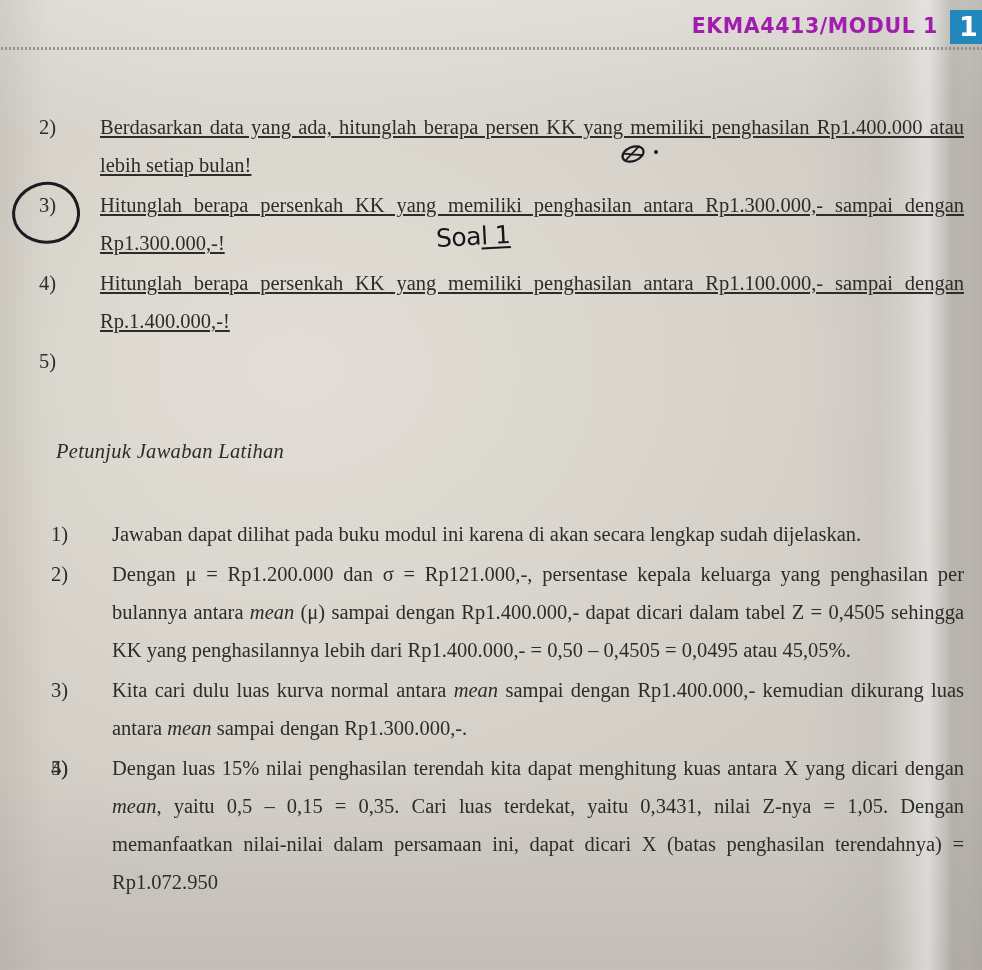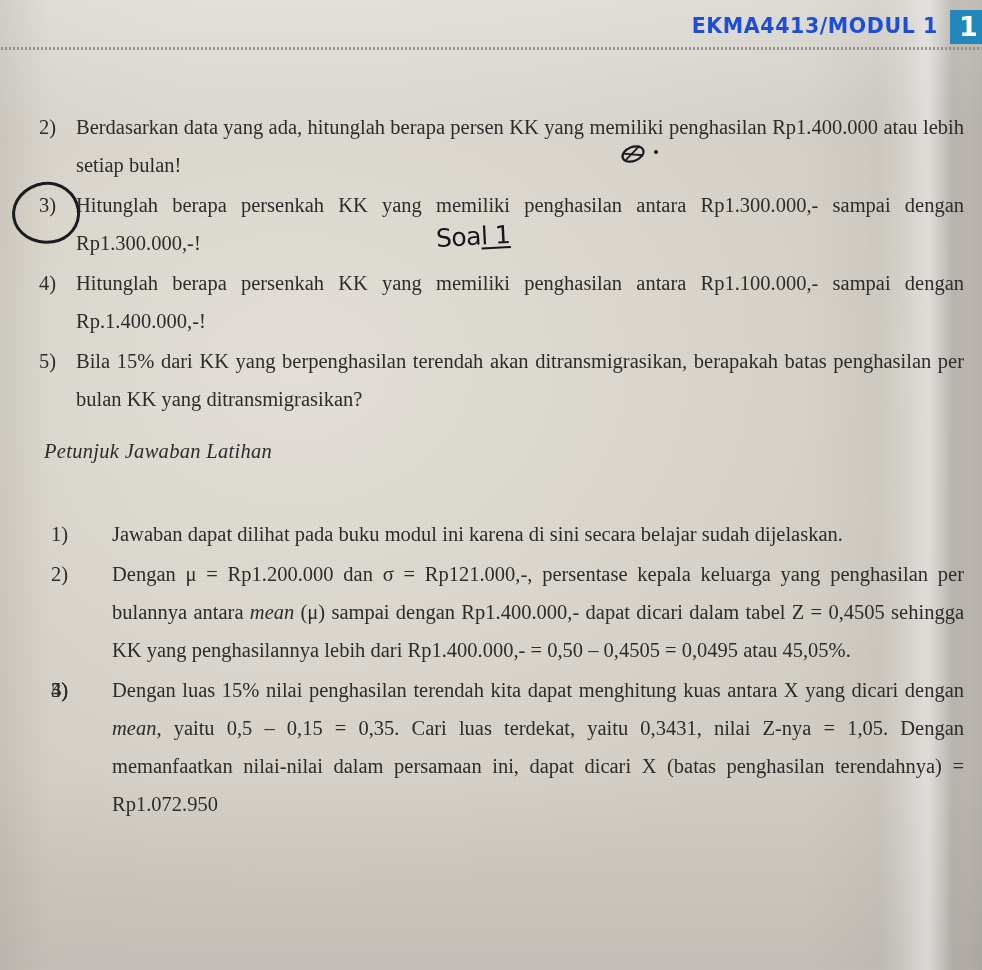--- a/index.html
+++ b/index.html
@@ -100,21 +100,21 @@
     height: 36px;
   }
   .header-title {
     position: absolute;
     right: 44px;
     top: 6px;
     font-family: "DejaVu Sans", "Liberation Sans", sans-serif;
     font-size: 20.5px;
     font-weight: bold;
     letter-spacing: 0.6px;
-    color: #1d4ed8;
+    color: #a21caf;
     white-space: nowrap;
   }
   .header-badge {
     position: absolute;
     right: -8px;
     top: 2px;
     width: 40px;
     height: 34px;
     background: #2288bb;
     color: #ffffff;
@@ -164,29 +164,29 @@
   }
   .qlist.first .marker { width: 56px; }
   .qlist.second .marker { width: 68px; }
 
   .body {
     font-size: 20.5px;
     line-height: 38px;
     text-align: justify;
     text-justify: inter-word;
   }
-  .qlist.first .body { margin-left: 76px; }
+  .qlist.first .body { margin-left: 100px; text-decoration: underline; }
   .qlist.second .body { margin-left: 112px; }
 
   .body em { }
 
   
   .section-heading {
     position: absolute;
-    left: 44px;
+    left: 56px;
     top: 440px;
     font-size: 20.5px;
     font-style: italic;
     letter-spacing: 0.3px;
     text-align: right;
   }
 
   
   .handwriting {
     position: absolute;
@@ -270,41 +270,41 @@
         <div class="body">Hitunglah berapa persenkah KK yang memiliki penghasilan antara Rp1.300.000,- sampai dengan Rp1.300.000,-!</div>
       </div>
 
       <div class="item">
         <span class="marker">4)</span>
         <div class="body">Hitunglah berapa persenkah KK yang memiliki penghasilan antara Rp1.100.000,- sampai dengan Rp.1.400.000,-!</div>
       </div>
 
       <div class="item">
         <span class="marker">5)</span>
-        <div class="body">Bila 15% dari KK yang berpenghasilan terendah akan ditransmigrasikan, berapakah batas penghasilan per bulan KK yang ditransmigrasikan?</div>
       </div>
 
     </div>
 
     <div class="section-heading">Petunjuk Jawaban Latihan</div>
 
     <div class="qlist second perspective-lower">
 
       <div class="item">
         <span class="marker">1)</span>
-        <div class="body">Jawaban dapat dilihat pada buku modul ini karena di sini secara belajar sudah dijelaskan.</div>
+        <div class="body">Jawaban dapat dilihat pada buku modul ini karena di akan secara lengkap sudah dijelaskan.</div>
       </div>
 
       <div class="item">
         <span class="marker">2)</span>
         <div class="body">Dengan μ = Rp1.200.000 dan σ = Rp121.000,-, persentase kepala keluarga yang penghasilan per bulannya antara <em>mean</em> (μ) sampai dengan Rp1.400.000,- dapat dicari dalam tabel Z = 0,4505 sehingga KK yang penghasilannya lebih dari Rp1.400.000,- = 0,50 – 0,4505 = 0,0495 atau 45,05%.</div>
       </div>
 
       <div class="item">
         <span class="marker">3)</span>
+        <div class="body">Kita cari dulu luas kurva normal antara <em>mean</em> sampai dengan Rp1.400.000,- kemudian dikurang luas antara <em>mean</em> sampai dengan Rp1.300.000,-.</div>
       </div>
 
       <div class="item">
         <span class="marker">4)</span>
       </div>
 
       <div class="item">
         <span class="marker">5)</span>
         <div class="body">Dengan luas 15% nilai penghasilan terendah kita dapat menghitung kuas antara X yang dicari dengan <em>mean</em>, yaitu 0,5 – 0,15 = 0,35. Cari luas terdekat, yaitu 0,3431, nilai Z-nya = 1,05. Dengan memanfaatkan nilai-nilai dalam persamaan ini, dapat dicari X (batas penghasilan terendahnya) = Rp1.072.950</div>
       </div>

